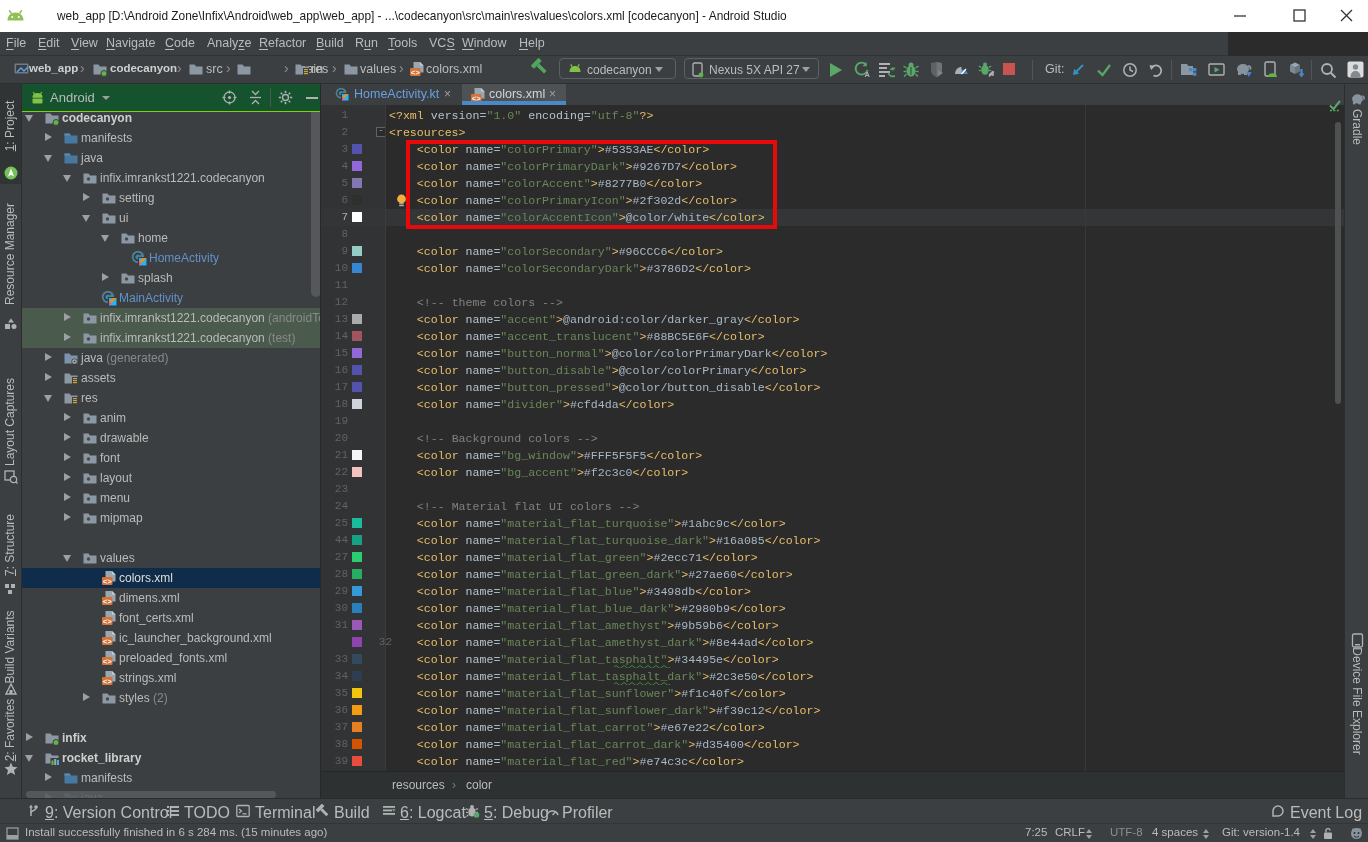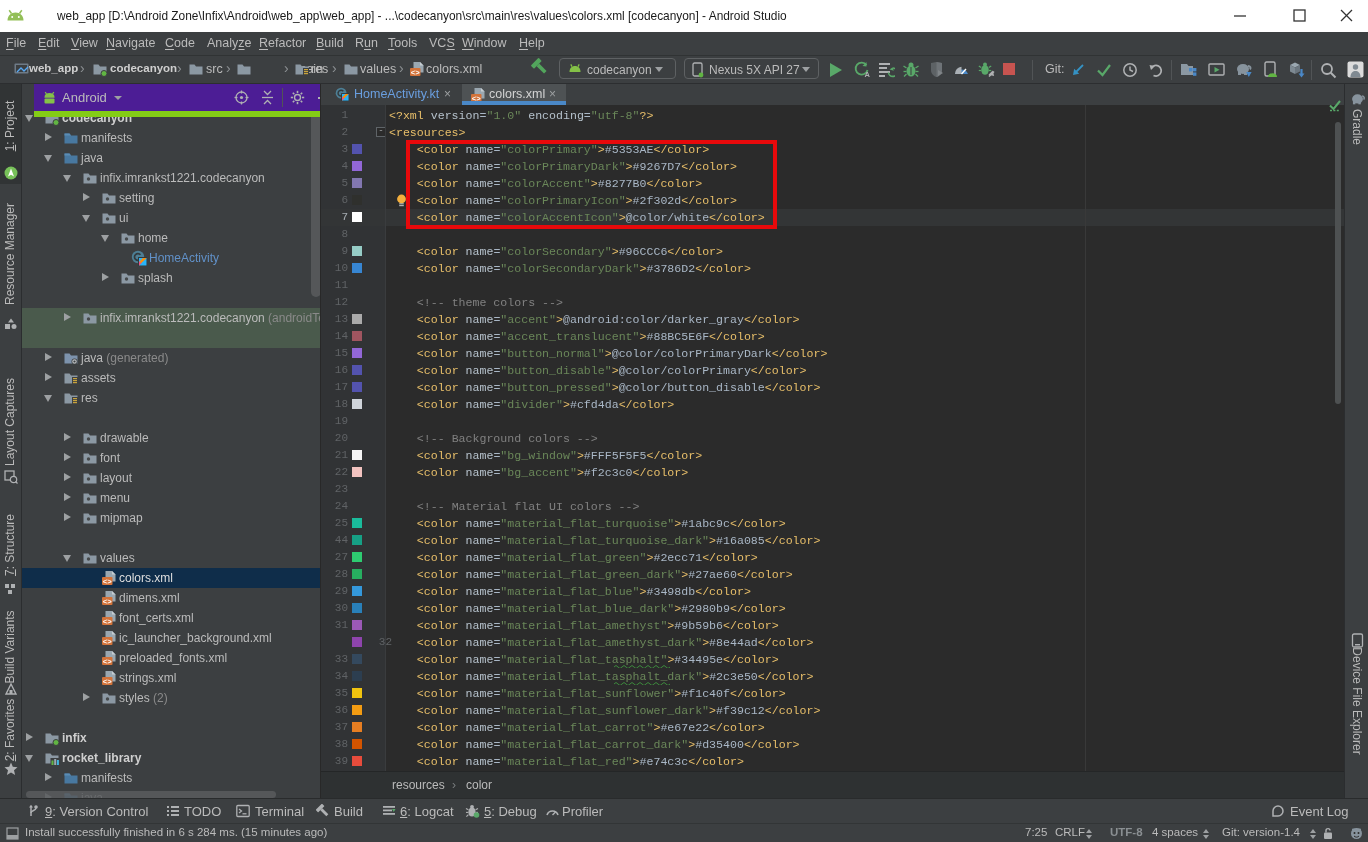--- a/index.html
+++ b/index.html
@@ -1,30 +1,30 @@
 <!DOCTYPE html>
 <html><head>
 <meta charset="utf-8">
 <style>
 html,body{margin:0;padding:0;}
 body{width:1368px;height:842px;background:#2b2b2b;font-family:"Liberation Sans",sans-serif;overflow:hidden;position:relative;}
 .abs{position:absolute;}
 #title{left:0;top:0;width:1368px;height:32px;background:#ffffff;}
-#menu{left:0;top:32px;width:1368px;height:23px;background:#3c3f41;border-bottom:1px solid #303334;color:#bbbbbb;font-size:12.5px;}
+#menu{left:0;top:32px;width:1228px;height:23px;background:#3c3f41;border-bottom:1px solid #303334;color:#bbbbbb;font-size:12.5px;}
 .mi{position:absolute;top:4px;}
 .mn{text-decoration:underline;text-underline-offset:2px;}
 #tbar{left:0;top:56px;width:1368px;height:27px;background:#3c3f41;border-bottom:1px solid #2c2e30;color:#bbbbbb;font-size:13px;}
 .bc{position:absolute;top:6px;color:#bbbbbb;white-space:nowrap;font-size:12.5px;}
 .chev{position:absolute;color:#787c7e;}
 .combo{position:absolute;top:2px;height:19px;border:1px solid #5e6163;border-radius:4px;}
 #stripeL{left:0;top:84px;width:21px;height:714px;background:#3c3f41;border-right:1px solid #2b2d2f;}
 .vlabL{position:absolute;color:#bbbbbb;font-size:12px;transform:rotate(-90deg);white-space:nowrap;}
 .vlabR{position:absolute;color:#bbbbbb;font-size:12px;transform:rotate(90deg);white-space:nowrap;}
 #proj{left:22px;top:84px;width:298px;height:714px;background:#3c3f41;overflow:hidden;}
-#projhead{position:absolute;left:12px;top:0;width:298px;height:27px;background:#4c1d95;border-bottom:6px solid #84cc16;}
+#projhead{position:absolute;left:0;top:0;width:298px;height:27px;background:#14532d;border-bottom:1px solid #84cc16;}
 .trow{position:absolute;left:0;width:298px;height:20px;color:#bbbbbb;font-size:12px;line-height:20px;white-space:nowrap;}
 .arr{position:absolute;width:0;height:0;}
 .arrR{border-left:7px solid #9da0a2;border-top:4.5px solid transparent;border-bottom:4.5px solid transparent;top:5px;}
 .arrD{border-top:7px solid #9da0a2;border-left:4.5px solid transparent;border-right:4.5px solid transparent;top:7px;}
 .tl{position:absolute;top:0;}
 .gray{color:#8a8a8a;}
 .bold{font-weight:bold;color:#cfcfcf;}
 .bcb{font-weight:bold;color:#cfcfcf;font-size:11.5px;}
 .cls{color:#6191c8;}
 .sel{color:#dedede;}
@@ -34,21 +34,21 @@
 .ln{position:absolute;left:0;width:28px;text-align:right;color:#606366;height:17px;line-height:17px;font-size:11px;}
 .sw{position:absolute;left:32px;width:10px;height:10px;}
 .cl{position:absolute;left:69px;height:17px;line-height:17px;white-space:pre;color:#a9b7c6;}
 .t{color:#e8bf6a;}
 .a{color:#b6c2cc;}
 .s{color:#6a8759;}
 .c{color:#808080;}
 .sq{color:#6a8759;}
 #crumb{position:absolute;left:0;top:687px;width:1024px;height:27px;background:#2e3132;border-top:1px solid #242627;color:#bbbbbb;font-size:12px;}
 #stripeR{left:1344px;top:84px;width:24px;height:714px;background:#3c3f41;border-left:1px solid #2b2d2f;}
-#btools{left:0;top:798px;width:1368px;height:24px;background:#3c3f41;border-top:1px solid #292b2c;color:#bbbbbb;font-size:13px;}
+#btools{left:0;top:798px;width:1368px;height:24px;background:#3c3f41;border-top:1px solid #292b2c;color:#bbbbbb;font-size:16px;}
 .bt{position:absolute;top:5px;white-space:nowrap;}
 #status{left:0;top:823px;width:1368px;height:19px;background:#3c3f41;border-top:1px solid #323536;color:#bbbbbb;font-size:11.5px;}
 .st{position:absolute;top:2px;white-space:nowrap;}
 </style>
 </head>
 <body>
 <div class="abs" id="title">
   <svg class="abs" style="left:7px;top:9px" width="17" height="12" viewBox="0 0 17 12">
     <path d="M0.5 11.5 C0.5 6.5 4 3.5 8.5 3.5 C13 3.5 16.5 6.5 16.5 11.5 Z" fill="#93bf57"></path>
     <line x1="4.5" y1="4.5" x2="2.2" y2="1.2" stroke="#93bf57" stroke-width="1.5"></line>
@@ -358,30 +358,49 @@
       <span class="tl cls" style="left:127px;">HomeActivity</span>
     </div>
 <div class="trow" style="top:184px;">
       <span class="arr arrR" style="left:80px;"></span>
       <svg class="abs" style="left:98px;top:2px" width="16" height="16" viewBox="0 0 16 16">
         <path d="M1.5 3.5 h5 l1.5 2 h6.5 v8 h-13 z" fill="#8b98a3"></path>
         <circle cx="6.5" cy="9" r="1.7" fill="#46494b"></circle>
       </svg>
       <span class="tl " style="left:116px;">splash</span>
     </div>
+<div class="trow" style="top:204px;">
+      <svg class="abs" style="left:79px;top:2px" width="16" height="16" viewBox="0 0 16 16">
+        <circle cx="7" cy="7" r="6.2" fill="#4d7f95"></circle>
+        <path d="M9.5 4.8 A3.4 3.4 0 1 0 9.5 9.2" fill="none" stroke="#333a3e" stroke-width="1.7"></path>
+        <rect x="7" y="7" width="9" height="9" fill="#33383b"></rect>
+        <rect x="8" y="8" width="7.5" height="7.5" fill="#2ab4f8"></rect>
+        <path d="M8 15.5 L15.5 8 L12 8 L8 12 Z" fill="#fa8e0a"></path>
+        <path d="M8 15.5 L10.5 13 L8 11.5 Z" fill="#ef4f8e"></path>
+      </svg>
+      <span class="tl cls" style="left:97px;">MainActivity</span>
+    </div>
 <div class="abs" style="left:0;top:224px;width:298px;height:20px;background:#4a5a4c;"></div>
 <div class="trow" style="top:224px;">
       <span class="arr arrR" style="left:42px;"></span>
       <svg class="abs" style="left:60px;top:2px" width="16" height="16" viewBox="0 0 16 16">
         <path d="M1.5 3.5 h5 l1.5 2 h6.5 v8 h-13 z" fill="#8b98a3"></path>
         <circle cx="6.5" cy="9" r="1.7" fill="#46494b"></circle>
       </svg>
       <span class="tl " style="left:78px;">infix.imrankst1221.codecanyon<span class="gray"> (androidTes</span></span>
     </div>
 <div class="abs" style="left:0;top:244px;width:298px;height:20px;background:#4a5a4c;"></div>
+<div class="trow" style="top:244px;">
+      <span class="arr arrR" style="left:42px;"></span>
+      <svg class="abs" style="left:60px;top:2px" width="16" height="16" viewBox="0 0 16 16">
+        <path d="M1.5 3.5 h5 l1.5 2 h6.5 v8 h-13 z" fill="#8b98a3"></path>
+        <circle cx="6.5" cy="9" r="1.7" fill="#46494b"></circle>
+      </svg>
+      <span class="tl " style="left:78px;">infix.imrankst1221.codecanyon<span class="gray"> (test)</span></span>
+    </div>
 <div class="trow" style="top:264px;">
       <span class="arr arrR" style="left:23px;"></span>
       <svg class="abs" style="left:41px;top:2px" width="16" height="16" viewBox="0 0 16 16">
         <path d="M1.5 3.5 h5 l1.5 2 h6.5 v8 h-13 z" fill="#7d93ad"></path>
         <circle cx="11.5" cy="11.5" r="3" fill="#3c3f41"></circle>
         <circle cx="11.5" cy="11.5" r="1.7" fill="none" stroke="#b9bdc0" stroke-width="1.2"></circle>
       </svg>
       <span class="tl " style="left:59px;">java<span class="gray"> (generated)</span></span>
     </div>
 <div class="trow" style="top:284px;">
@@ -398,20 +417,28 @@
 <div class="trow" style="top:304px;">
       <span class="arr arrD" style="left:22px;"></span>
       <svg class="abs" style="left:41px;top:2px" width="16" height="16" viewBox="0 0 16 16">
         <path d="M1.5 3.5 h5 l1.5 2 h6.5 v8 h-13 z" fill="#8b98a3"></path>
         <rect x="9" y="7" width="6" height="7" fill="#3c3f41"></rect>
         <rect x="10" y="8" width="4" height="1.2" fill="#c9a33c"></rect>
         <rect x="10" y="10" width="4" height="1.2" fill="#c9a33c"></rect>
         <rect x="10" y="12" width="4" height="1.2" fill="#c9a33c"></rect>
       </svg>
       <span class="tl " style="left:59px;">res</span>
+    </div>
+<div class="trow" style="top:324px;">
+      <span class="arr arrR" style="left:42px;"></span>
+      <svg class="abs" style="left:60px;top:2px" width="16" height="16" viewBox="0 0 16 16">
+        <path d="M1.5 3.5 h5 l1.5 2 h6.5 v8 h-13 z" fill="#8b98a3"></path>
+        <circle cx="6.5" cy="9" r="1.7" fill="#46494b"></circle>
+      </svg>
+      <span class="tl " style="left:78px;">anim</span>
     </div>
 <div class="trow" style="top:344px;">
       <span class="arr arrR" style="left:42px;"></span>
       <svg class="abs" style="left:60px;top:2px" width="16" height="16" viewBox="0 0 16 16">
         <path d="M1.5 3.5 h5 l1.5 2 h6.5 v8 h-13 z" fill="#8b98a3"></path>
         <circle cx="6.5" cy="9" r="1.7" fill="#46494b"></circle>
       </svg>
       <span class="tl " style="left:78px;">drawable</span>
     </div>
 <div class="trow" style="top:364px;">
@@ -833,21 +860,21 @@
 <div class="abs" id="status">
 <svg class="abs" style="left:6px;top:3px" width="13" height="13" viewBox="0 0 13 13">
       <rect x="1" y="1" width="11" height="11" fill="none" stroke="#9da0a2" stroke-width="1.2"></rect>
       <rect x="1" y="8" width="11" height="4" fill="#9da0a2"></rect>
     </svg>
 <div class="st" style="left:25px;">Install successfully finished in 6 s 284 ms. (15 minutes ago)</div>
 <div class="st" style="left:1025px;">7:25</div>
 <div class="st" style="left:1055px;">CRLF</div>
 <div class="abs" style="left:1086px;top:5px;width:0;height:0;border-bottom:4px solid #9da0a2;border-left:3.5px solid transparent;border-right:3.5px solid transparent;"></div>
 <div class="abs" style="left:1086px;top:11px;width:0;height:0;border-top:4px solid #9da0a2;border-left:3.5px solid transparent;border-right:3.5px solid transparent;"></div>
-<div class="st" style="left:1110px;color:#8a8f92;font-weight:bold;">UTF-8</div>
+<div class="st" style="left:1110px;color:#8a8f92;">UTF-8</div>
 <div class="st" style="left:1152px;">4 spaces</div>
 <div class="abs" style="left:1203px;top:5px;width:0;height:0;border-bottom:4px solid #9da0a2;border-left:3.5px solid transparent;border-right:3.5px solid transparent;"></div>
 <div class="abs" style="left:1203px;top:11px;width:0;height:0;border-top:4px solid #9da0a2;border-left:3.5px solid transparent;border-right:3.5px solid transparent;"></div>
 <div class="st" style="left:1222px;">Git: version-1.4</div>
 <div class="abs" style="left:1310px;top:5px;width:0;height:0;border-bottom:4px solid #9da0a2;border-left:3.5px solid transparent;border-right:3.5px solid transparent;"></div>
 <div class="abs" style="left:1310px;top:11px;width:0;height:0;border-top:4px solid #9da0a2;border-left:3.5px solid transparent;border-right:3.5px solid transparent;"></div>
 <svg class="abs" style="left:1322px;top:3px" width="12" height="13" viewBox="0 0 12 13">
       <rect x="2" y="5.5" width="8" height="6.5" rx="1" fill="#afb1b3"></rect>
       <path d="M4 5.5 L4 3.5 C4 1 8 1 8 3.5" fill="none" stroke="#afb1b3" stroke-width="1.4"></path>
     </svg>

